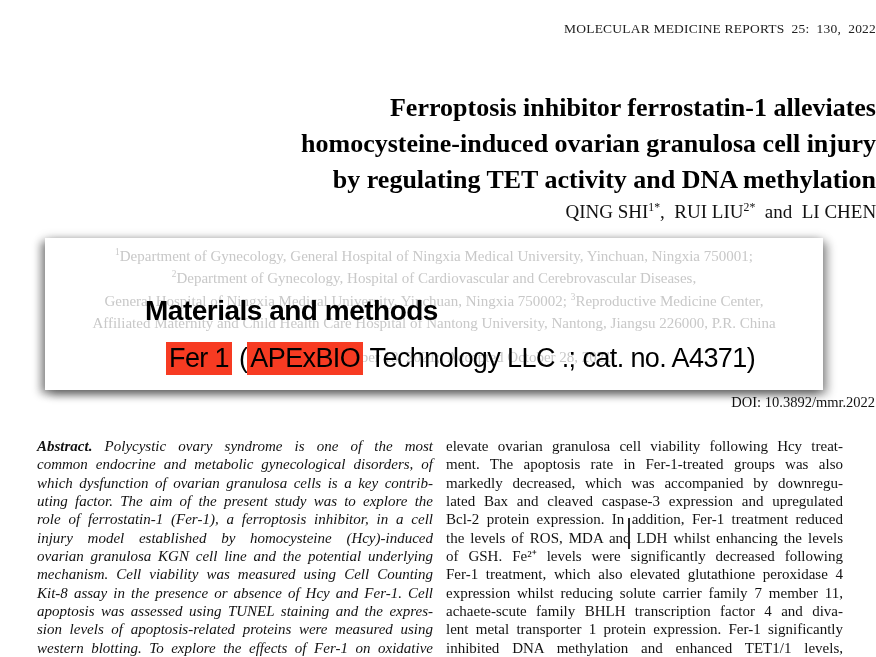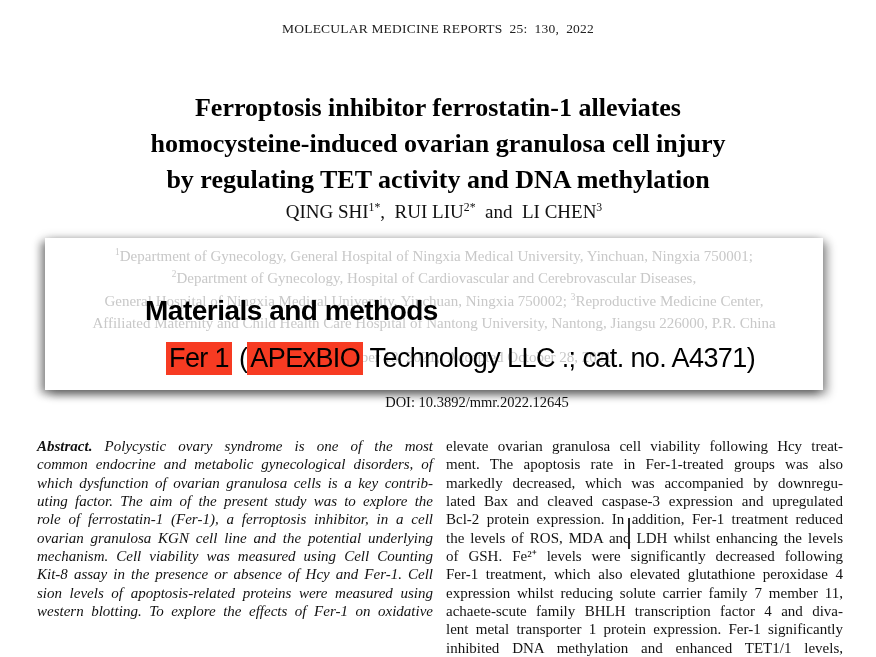--- a/index.html
+++ b/index.html
@@ -6,21 +6,21 @@
   html, body { background: #ffffff; }
   #page {
     position: relative;
     width: 876px;
     height: 657px;
     background: #ffffff;
     overflow: hidden;
     font-family: "Liberation Serif", serif;
     color: #1a1a1a;
   }
-  .centered { position: absolute; left: 0; width: 100%; text-align: center; }
+  .centered { position: absolute; left: 0; width: 100%; text-align: right; }
   #journal-header {
     top: 21px;
     font-size: 13.5px;
     letter-spacing: 0.2px;
     white-space: pre;
     color: #222;
   }
   #article-title {
     top: 90px;
     font-weight: bold;
@@ -138,23 +138,25 @@
   </div>
 
   <div id="doi-line" class="centered">DOI: 10.3892/mmr.2022.12645</div>
 
   <div id="abs-left" class="abs-col">
       <div class="jline"><b>Abstract.</b> Polycystic ovary syndrome is one of the most</div>
       <div class="jline">common endocrine and metabolic gynecological disorders, of</div>
       <div class="jline">which dysfunction of ovarian granulosa cells is a key contrib-</div>
       <div class="jline">uting factor. The aim of the present study was to explore the</div>
       <div class="jline">role of ferrostatin-1 (Fer-1), a ferroptosis inhibitor, in a cell</div>
+      <div class="jline">injury model established by homocysteine (Hcy)-induced</div>
       <div class="jline">ovarian granulosa KGN cell line and the potential underlying</div>
       <div class="jline">mechanism. Cell viability was measured using Cell Counting</div>
       <div class="jline">Kit-8 assay in the presence or absence of Hcy and Fer-1. Cell</div>
+      <div class="jline">apoptosis was assessed using TUNEL staining and the expres-</div>
       <div class="jline">sion levels of apoptosis-related proteins were measured using</div>
       <div class="jline">western blotting. To explore the effects of Fer-1 on oxidative</div>
     </div>
   <div id="abs-right" class="abs-col">
       <div class="jline">elevate ovarian granulosa cell viability following Hcy treat-</div>
       <div class="jline">ment. The apoptosis rate in Fer-1-treated groups was also</div>
       <div class="jline">markedly decreased, which was accompanied by downregu-</div>
       <div class="jline">lated Bax and cleaved caspase-3 expression and upregulated</div>
       <div class="jline">Bcl-2 protein expression. In addition, Fer-1 treatment reduced</div>
       <div class="jline">the levels of ROS, MDA and LDH whilst enhancing the levels</div>

